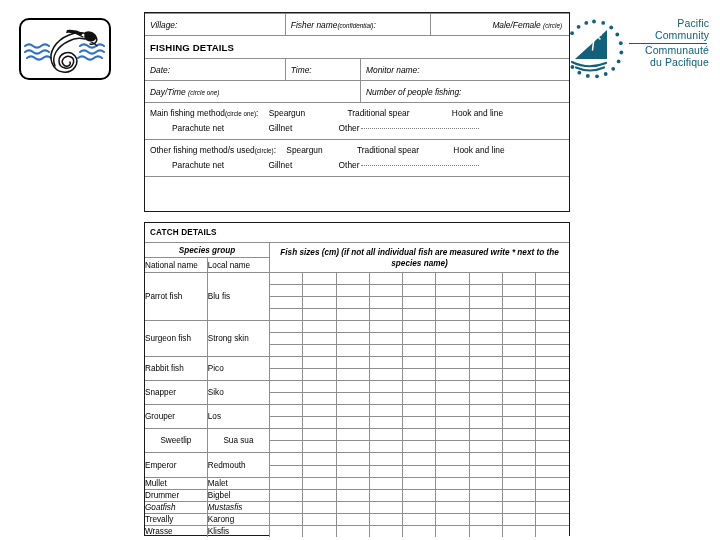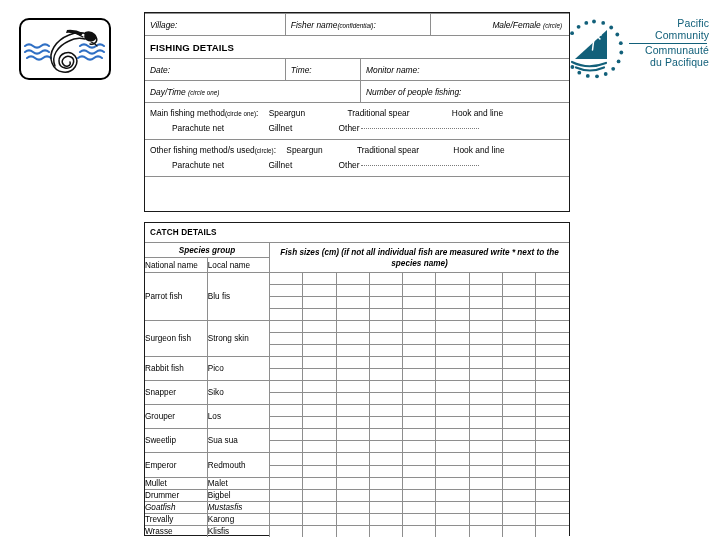--- a/index.html
+++ b/index.html
@@ -493,21 +493,21 @@
           <td class="blank"></td>
           <td class="blank"></td>
           <td class="blank"></td>
           <td class="blank"></td>
           <td class="blank"></td>
           <td class="blank"></td>
           <td class="blank"></td>
           <td class="blank"></td>
           <td class="blank" style="border-right: none;"></td>
         </tr>
-        <tr style="height: 12.0455px;">
+        <tr style="height: 12.0455px; text-align: center;">
           <td class="nat" rowspan="2" style="border-left: none;">Sweetlip</td>
           <td class="loc" rowspan="2">Sua sua</td>
           <td class="blank"></td>
           <td class="blank"></td>
           <td class="blank"></td>
           <td class="blank"></td>
           <td class="blank"></td>
           <td class="blank"></td>
           <td class="blank"></td>
           <td class="blank"></td>

